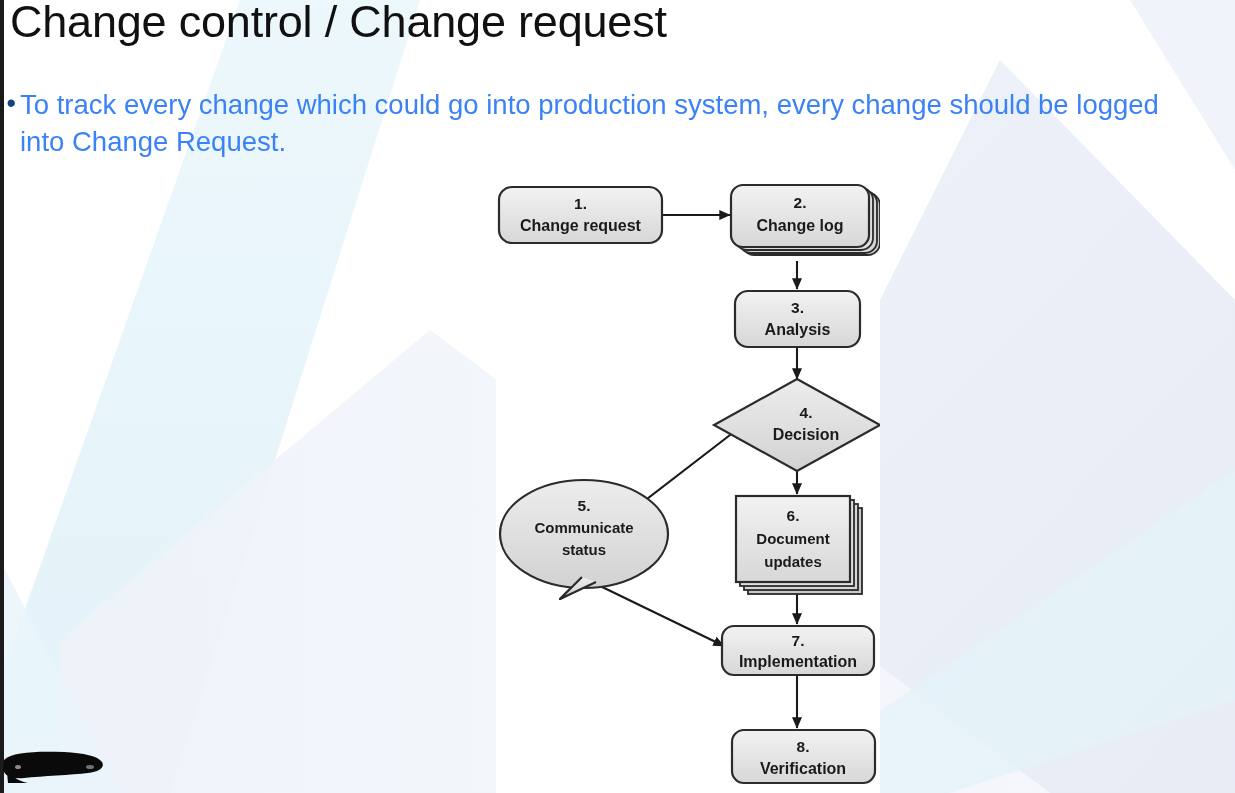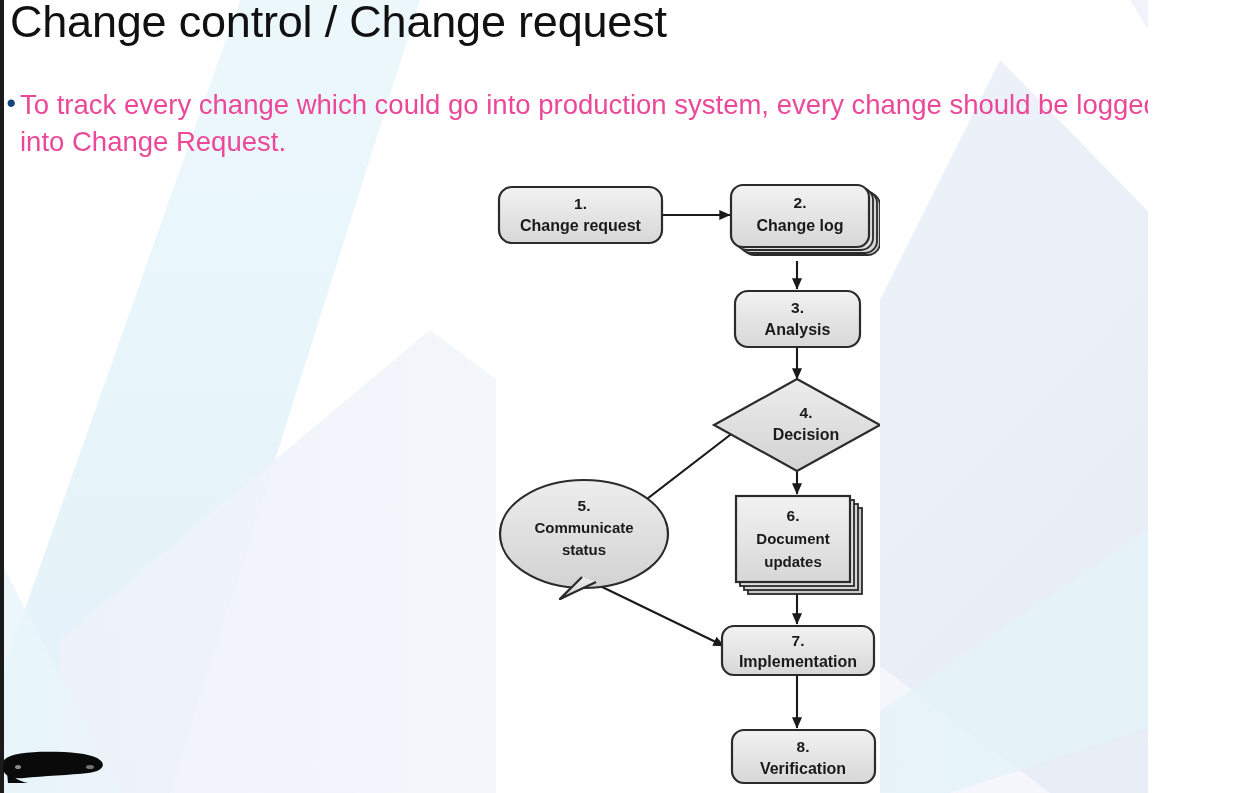--- a/index.html
+++ b/index.html
@@ -2,21 +2,21 @@
 <html><head>
 <meta charset="utf-8">
 <style>
   html, body {
     margin: 0;
     padding: 0;
     background: #ffffff;
   }
   #slide {
     position: relative;
-    width: 1148px;
+    width: 1235px;
     height: 793px;
     overflow: hidden;
     background: #ffffff;
     font-family: "Liberation Sans", sans-serif;
   }
 
   
   .bg-layer { position: absolute; inset: 0; overflow: hidden; pointer-events: none; }
   .bg-svg { position: absolute; left: 0; top: 0; width: 1235px; height: 793px; }
 
@@ -58,21 +58,21 @@
     line-height: 1.33;
     color: #14447a;
     text-align: right;
     padding-right: 4px;
     overflow: hidden;
   }
   .bullet-text {
     flex: 1 1 auto;
     font-size: 27.5px;
     line-height: 1.36;
-    color: #ec4899;
+    color: #3b82f6;
     font-weight: 400;
   }
 
   
   .chart-panel {
     position: absolute;
     left: 496px;
     top: 181px;
     width: 384px;
     height: 612px;

